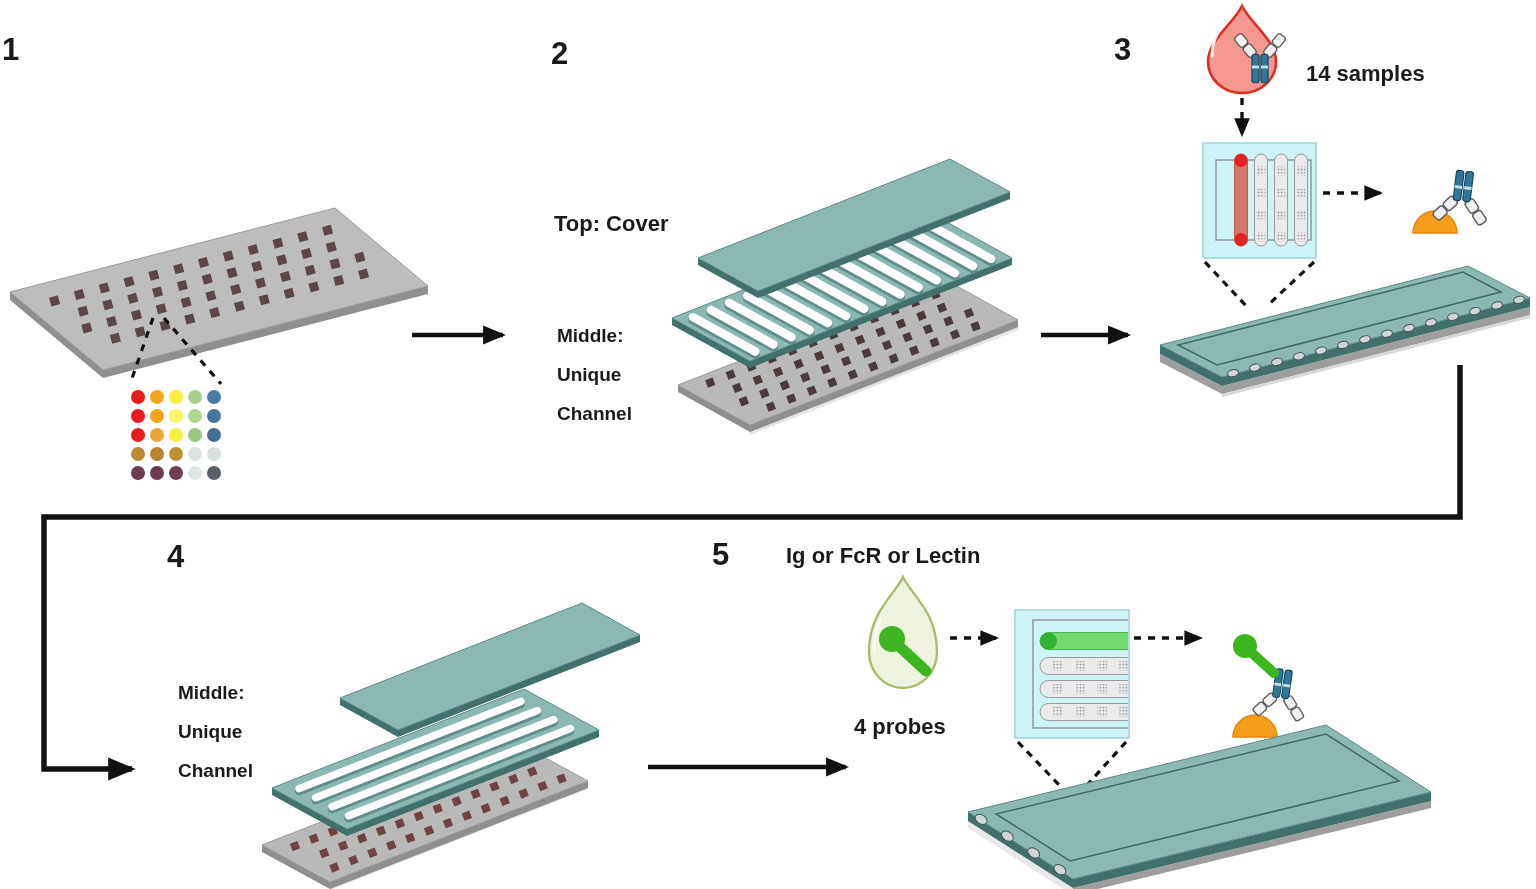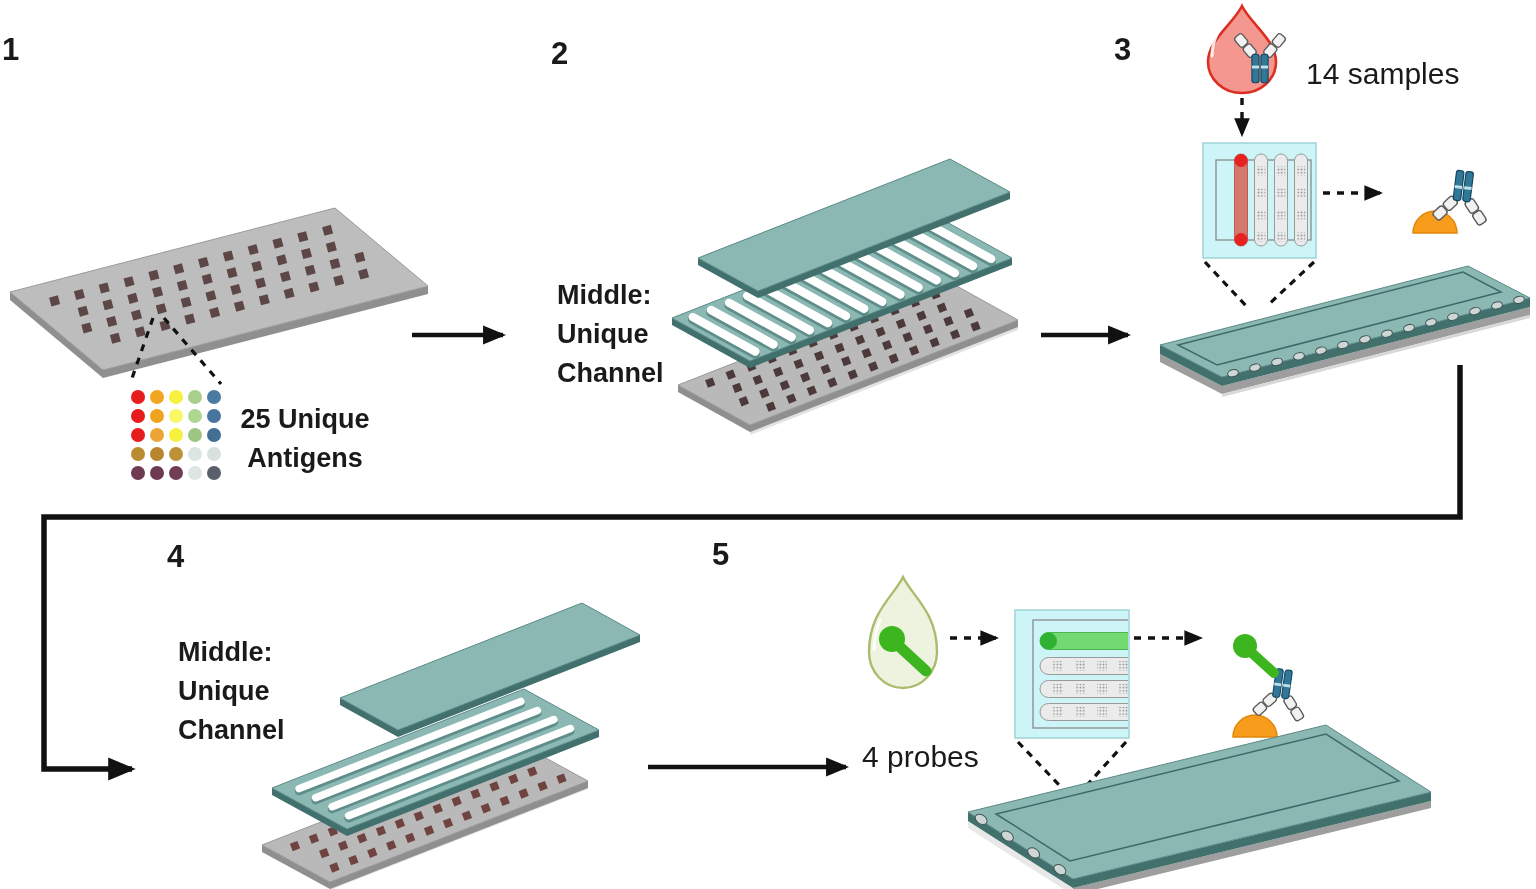--- a/index.html
+++ b/index.html
@@ -1,22 +1,22 @@
 <!DOCTYPE html>
 <html><head>
 <meta charset="utf-8">
 <style>
   html,body{margin:0;padding:0;background:#fff;}
   .canvas{position:relative;width:1536px;height:889px;background:#ffffff;
           font-family:"Liberation Sans",sans-serif;color:#1a1a1a;overflow:hidden;}
   svg{position:absolute;left:0;top:0;}
   .txt{position:absolute;white-space:pre;}
   .stepnum{font-size:31px;font-weight:600;}
-  .lbl{font-size:30px;font-weight:400;line-height:38px;}
-  .lbl3{font-size:27px;font-weight:600;line-height:39px;}
+  .lbl{font-size:22px;font-weight:700;line-height:38px;}
+  .lbl3{font-size:19px;font-weight:600;line-height:39px;margin-top:40px;}
   #antigen-dots{position:absolute;left:128px;top:387px;display:grid;
                 grid-template-columns:repeat(5,19px);grid-auto-rows:19px;}
   #antigen-dots .dot{width:14px;height:14px;border-radius:50%;margin:auto;}
 </style>
 </head>
 <body>
 
 <div class="canvas">
 
 <svg id="fig" width="1536" height="889" viewBox="0 0 1536 889">
@@ -421,30 +421,31 @@
         </g>
   </g>
 </svg>
 
 <div class="txt stepnum" style="left:2px;top:32px;">1</div>
 <div class="txt stepnum" style="left:551px;top:36px;">2</div>
 <div class="txt stepnum" style="left:1114px;top:32px;">3</div>
 <div class="txt stepnum" style="left:167px;top:539px;">4</div>
 <div class="txt stepnum" style="left:712px;top:537px;">5</div>
 
+<div class="txt lbl" style="left:554px;top:205px;">Top: Cover</div>
 
 <div class="txt lbl3" style="left:557px;top:276px;"><span>Middle:</span><br><span>Unique</span><br><span>Channel</span></div>
 
 <div class="txt lbl" style="left:1306px;top:55px;">14 samples</div>
 
 <div class="txt lbl3" style="left:178px;top:633px;"><span>Middle:</span><br><span>Unique</span><br><span>Channel</span></div>
 
-<div class="txt lbl" style="left:854px;top:738px;margin-left:8px;">4 probes</div>
-
-<div class="txt lbl3" style="left:225px;top:400px;width:160px;text-align:center;"><span>25 Unique</span><br><span>Antigens</span></div>
+<div class="txt lbl" style="left:786px;top:537px;">Ig or FcR or Lectin</div>
+<div class="txt lbl" style="left:854px;top:708px;">4 probes</div>
+
 
 <div id="antigen-dots">
       <span class="dot" style="background: rgb(232, 27, 29);"></span>
       <span class="dot" style="background: rgb(242, 165, 31);"></span>
       <span class="dot" style="background: rgb(245, 241, 62);"></span>
       <span class="dot" style="background: rgb(169, 207, 141);"></span>
       <span class="dot" style="background: rgb(74, 123, 163);"></span>
       <span class="dot" style="background: rgb(232, 27, 29);"></span>
       <span class="dot" style="background: rgb(240, 164, 30);"></span>
       <span class="dot" style="background: rgb(248, 247, 102);"></span>

